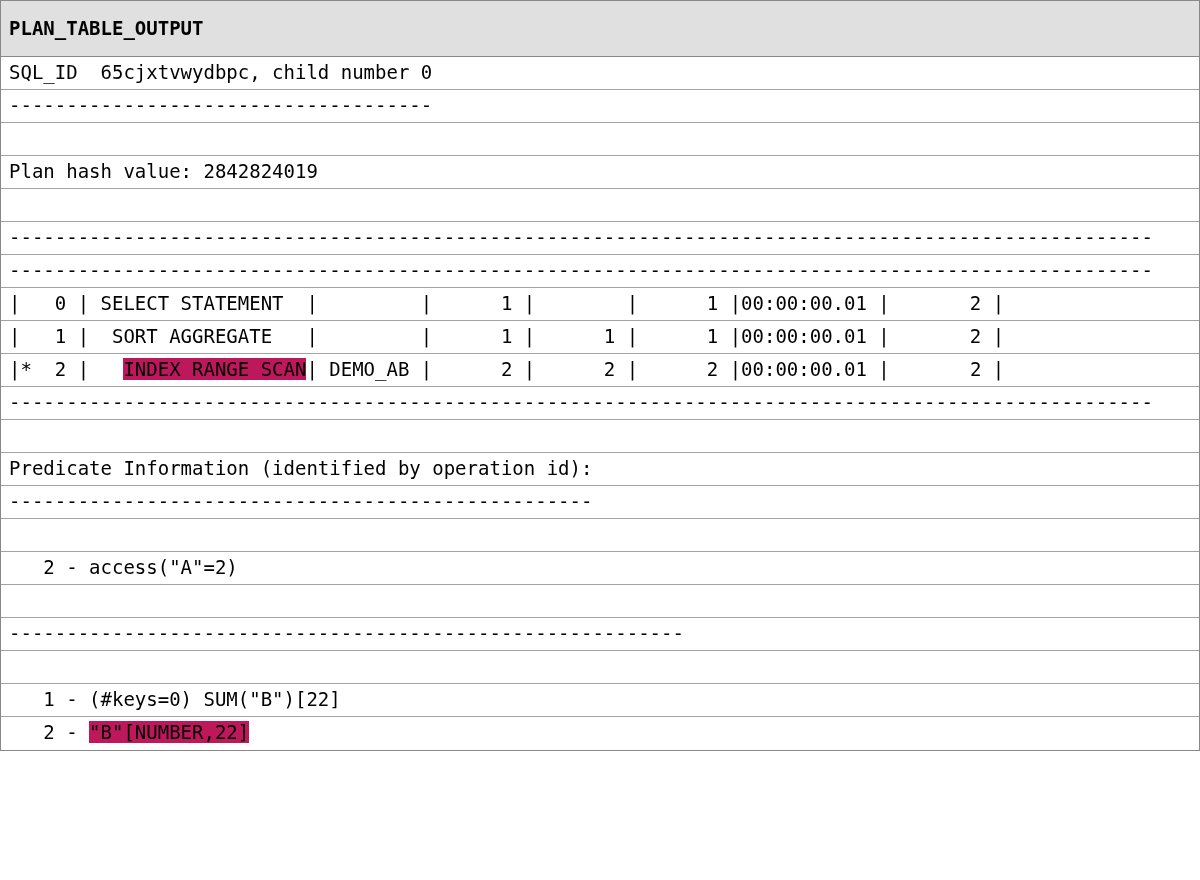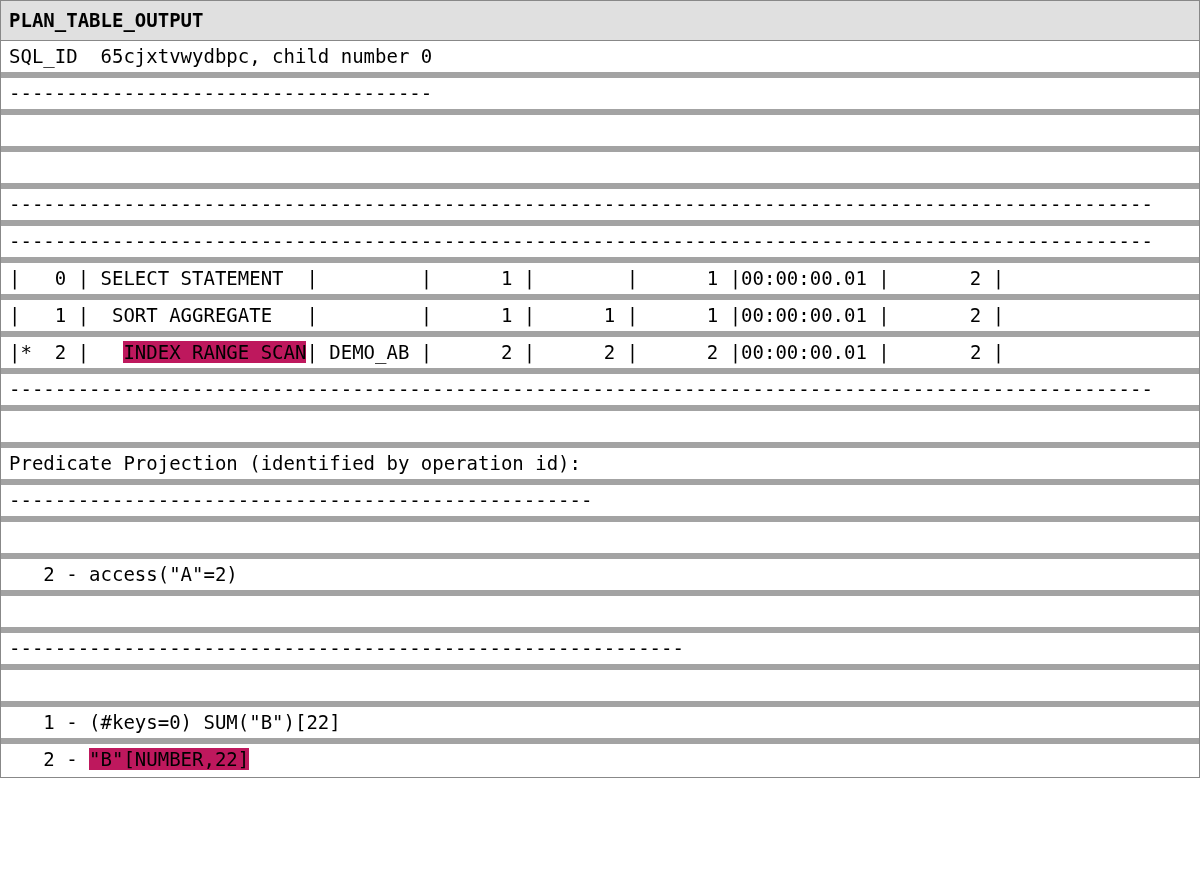--- a/index.html
+++ b/index.html
@@ -12,53 +12,54 @@
     line-height: 1.0;
     color: #000;
   }
   .wrap {
     width: 1200px;
     border: 1px solid #888;
   }
   .hdr {
     background: #e0e0e0;
     border-bottom: 1px solid #888;
-    padding: 10px 8px;
+    padding: 18px 8px;
     font-weight: bold;
   }
   .row {
-    border-bottom: 6px solid #a3a3a3;
+    border-bottom: 1px solid #a3a3a3;
     padding: 6px 8px;
     min-height: 33px;
     white-space: pre;
     overflow: hidden;
   }
   .row:last-child { border-bottom: none; }
   .hl {
     background: #be185d;
   }
 </style>
 </head>
 <body>
 
 <div class="wrap">
   <div class="hdr">PLAN_TABLE_OUTPUT</div>
 
   <div class="row">SQL_ID  65cjxtvwydbpc, child number 0</div>
   <div class="row">-------------------------------------</div>
   <div class="row"> </div>
+  <div class="row">Plan hash value: 2842824019</div>
   <div class="row"> </div>
   <div class="row">----------------------------------------------------------------------------------------------------</div>
   <div class="row">----------------------------------------------------------------------------------------------------</div>
   <div class="row">|   0 | SELECT STATEMENT  |         |      1 |        |      1 |00:00:00.01 |       2 |</div>
   <div class="row">|   1 |  SORT AGGREGATE   |         |      1 |      1 |      1 |00:00:00.01 |       2 |</div>
   <div class="row"><span>|*  2 |   </span><span class="hl">INDEX RANGE SCAN</span><span>| DEMO_AB |      2 |      2 |      2 |00:00:00.01 |       2 |</span></div>
   <div class="row">----------------------------------------------------------------------------------------------------</div>
   <div class="row"> </div>
-  <div class="row">Predicate Projection (identified by operation id):</div>
+  <div class="row">Predicate Information (identified by operation id):</div>
   <div class="row">---------------------------------------------------</div>
   <div class="row"> </div>
   <div class="row">   2 - access("A"=2)</div>
   <div class="row"> </div>
   <div class="row">-----------------------------------------------------------</div>
   <div class="row"> </div>
   <div class="row">   1 - (#keys=0) SUM("B")[22]</div>
   <div class="row"><span>   2 - </span><span class="hl">"B"[NUMBER,22]</span></div>
 </div>
 

